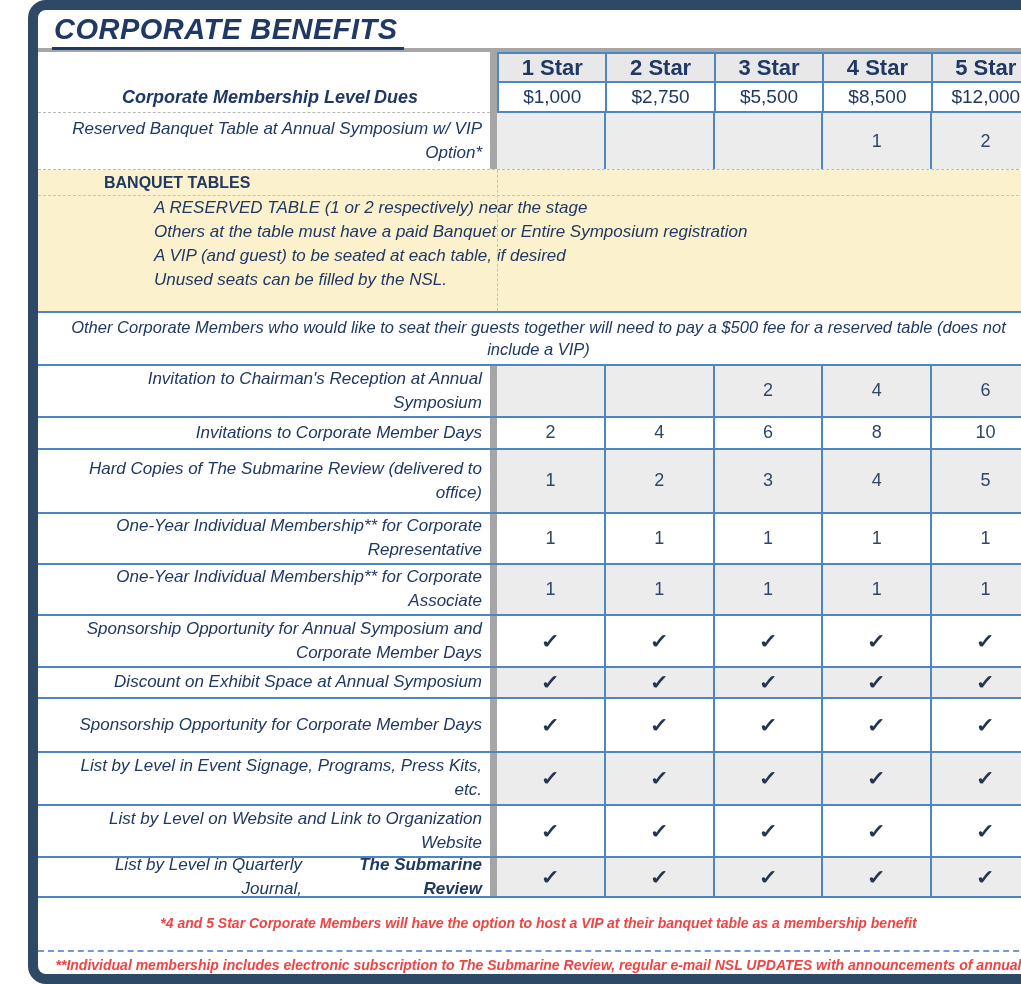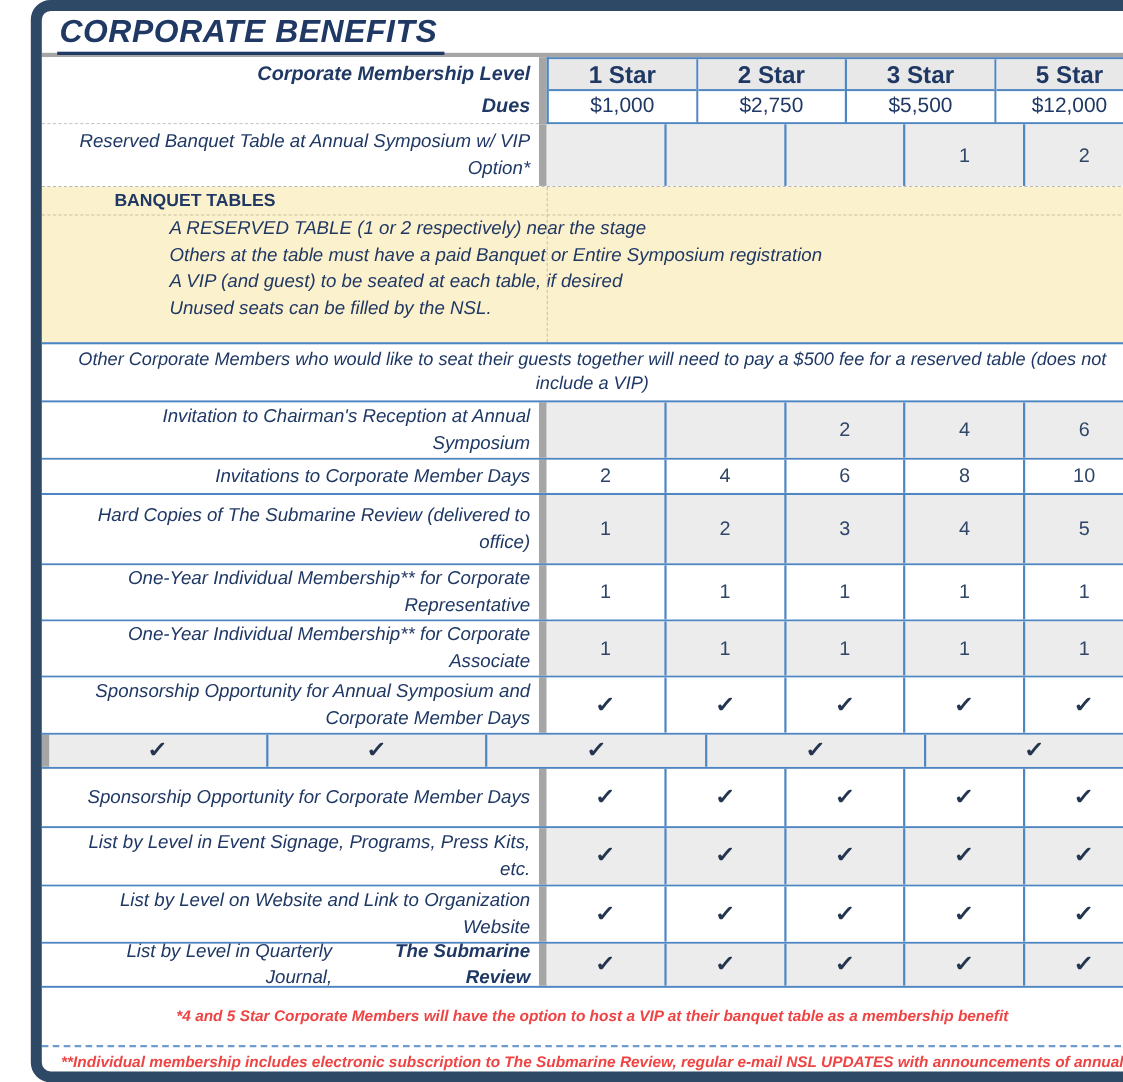--- a/index.html
+++ b/index.html
@@ -44,21 +44,21 @@
   .shaded .cell { background:#ececec; }
   .check {
     font-size:20px; font-weight:bold; color:#24364f; line-height:1;
     transform:scaleX(1.15);
   }
   .bold-label { font-weight:bold; }
 
   
   .hdr { height:61px; }
   .hdr .lbl {
-    flex-direction:column; align-items:flex-end; justify-content:center;
+    flex-direction:row; align-items:flex-end; justify-content:center;
     font-weight:bold; font-size:18px; gap:4px;
     border-bottom:1px dashed #b8b8b8;
   }
   .hdr-cells { flex:1; display:flex; border:2px solid #4e86c2; border-right:none; }
   .hcol { flex:1; display:flex; flex-direction:column; }
   .hcol + .hcol { border-left:2px solid #4e86c2; }
   .hcol .star {
     height:29px; background:#e8e8e8; border-bottom:2px solid #4e86c2;
     display:flex; align-items:center; justify-content:center;
     font-weight:bold; font-size:22px; color:#1f3864;
@@ -131,20 +131,24 @@
         </div>
         <div class="hcol">
           <div class="star">2 Star</div>
           <div class="due">$2,750</div>
         </div>
         <div class="hcol">
           <div class="star">3 Star</div>
           <div class="due">$5,500</div>
         </div>
         <div class="hcol">
+          <div class="star">4 Star</div>
+          <div class="due">$8,500</div>
+        </div>
+        <div class="hcol">
           <div class="star">5 Star</div>
           <div class="due">$12,000</div>
         </div>
       </div>
   </div>
 
   <div id="reserved-slot">
       <div class="flexrow reserved shaded" style="height: 57px;">
         <div class="lbl">
           <span>Reserved Banquet Table at Annual Symposium w/ VIP Option*</span>
@@ -318,20 +322,23 @@
           </div>
           <div class="cell">
             <span class="check">✓</span>
           </div>
           <div class="cell">
             <span class="check">✓</span>
           </div>
         </div>
       </div>
       <div class="flexrow brow shaded" style="height: 31px;">
+        <div class="lbl">
+          <span>Discount on Exhibit Space at Annual Symposium</span>
+        </div>
         <div class="divider"></div>
         <div class="cells">
           <div class="cell">
             <span class="check">✓</span>
           </div>
           <div class="cell">
             <span class="check">✓</span>
           </div>
           <div class="cell">
             <span class="check">✓</span>

